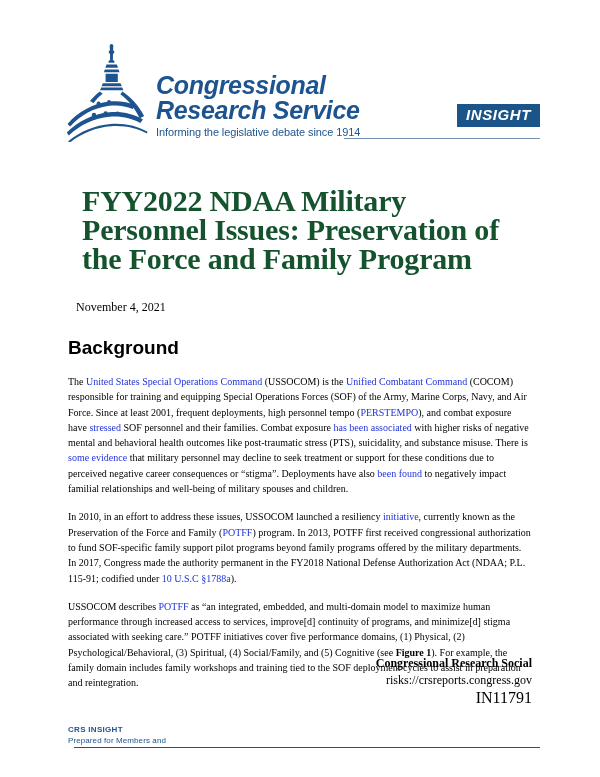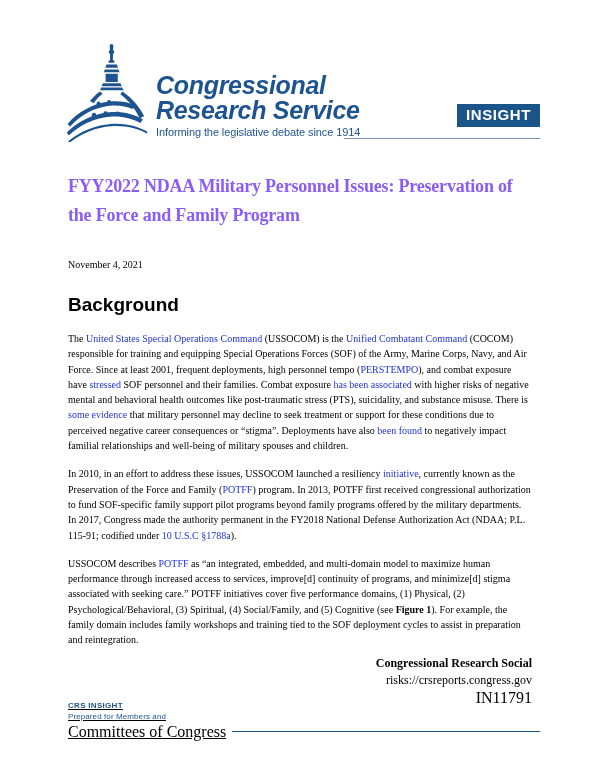--- a/index.html
+++ b/index.html
@@ -74,42 +74,43 @@
     right: 60px;
     top: 104px;
     background: #1b5489;
     color: #ffffff;
     font-family: "Liberation Sans", "DejaVu Sans", sans-serif;
     font-weight: bold;
     font-size: 15px;
     letter-spacing: 0.6px;
     padding: 3px 9px 4px 9px;
     line-height: 16px;
+    font-style: italic;
   }
 
   
   .content {
     position: absolute;
     left: 68px;
     top: 172px;
     width: 464px;
   }
   .doc-title {
     font-family: "Liberation Serif", "DejaVu Serif", serif;
     font-weight: bold;
-    font-size: 18px;
+    font-size: 30px;
     line-height: 29px;
-    margin: 0;
-    color: #8b5cf6;
+    margin: 14px;
+    color: #14532d;
     letter-spacing: -0.2px;
   }
   .doc-date {
-    font-size: 10px;
-    line-height: 17px;
-    margin: 26px 0 0 0;
+    font-size: 12px;
+    line-height: 17px;
+    margin: 26px 0 0 8px;
   }
   .section-heading {
     font-family: Liberation Sans, sans-serif;
     font-weight: bold;
     font-size: 19px;
     line-height: 24px;
     margin: 20px 0 0 0;
   }
   .body-para {
     font-size: 10px;
@@ -143,23 +144,22 @@
     line-height: 17px;
   }
   .colophon-id {
     font-size: 16px;
     line-height: 17px;
   }
 
   .page-footer {
     position: absolute;
     left: 68px;
-    top: 700px;
+    top: 724px;
     width: 472px;
-    text-decoration: underline;
   }
   .footer-label {
     font-family: "Liberation Sans", "DejaVu Sans", sans-serif;
     font-weight: bold;
     font-size: 8px;
     letter-spacing: 0.3px;
     color: #1d5490;
     line-height: 11px;
   }
   .footer-sub {
@@ -246,16 +246,15 @@
 <div class="colophon">
   <div class="colophon-org">Congressional Research Social</div>
   <div class="colophon-url">risks://crsreports.congress.gov</div>
   <div class="colophon-id">IN11791</div>
 </div>
 
 <div class="page-footer">
   <div class="footer-label">CRS INSIGHT</div>
   <div class="footer-sub">Prepared for Members and</div>
   <div class="footer-sub-row">
-    <span>Committees of Congress</span>
     <span class="footer-rule"></span>
   </div>
 </div>
 
 </body></html>

